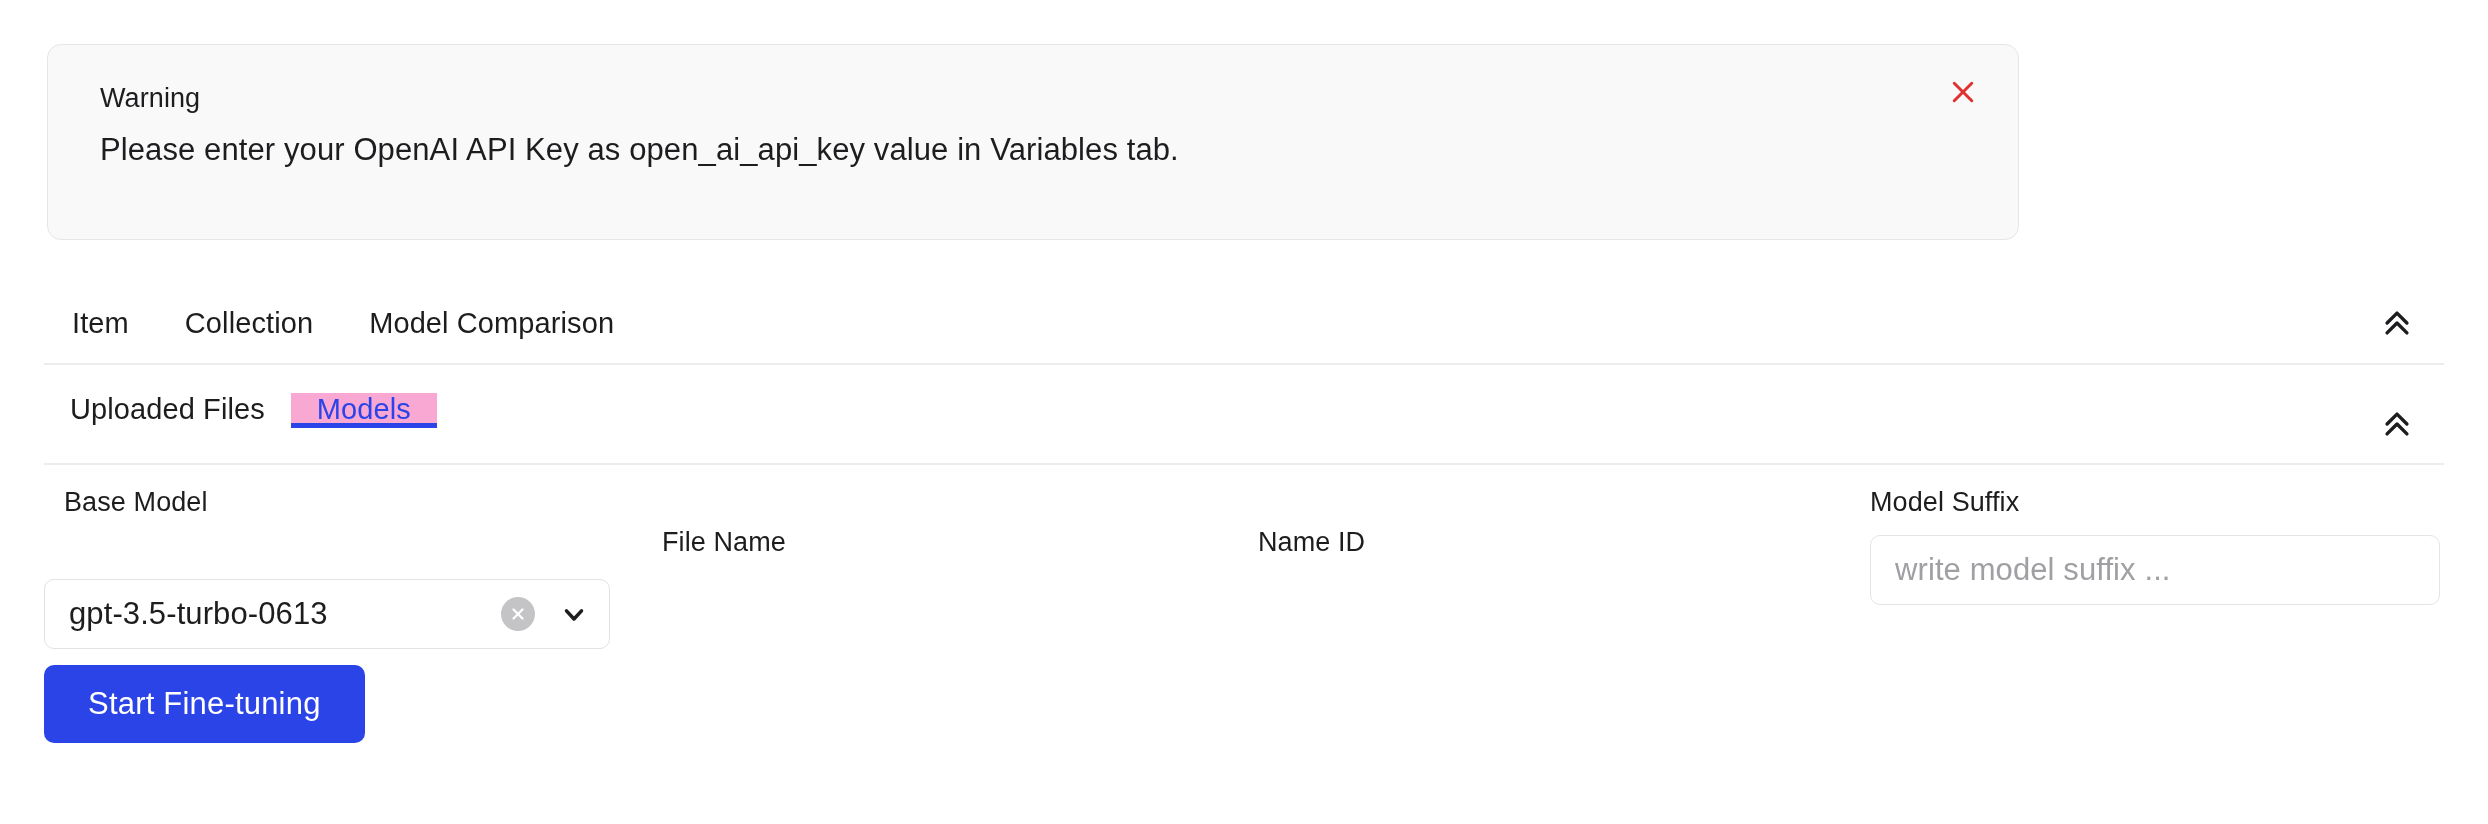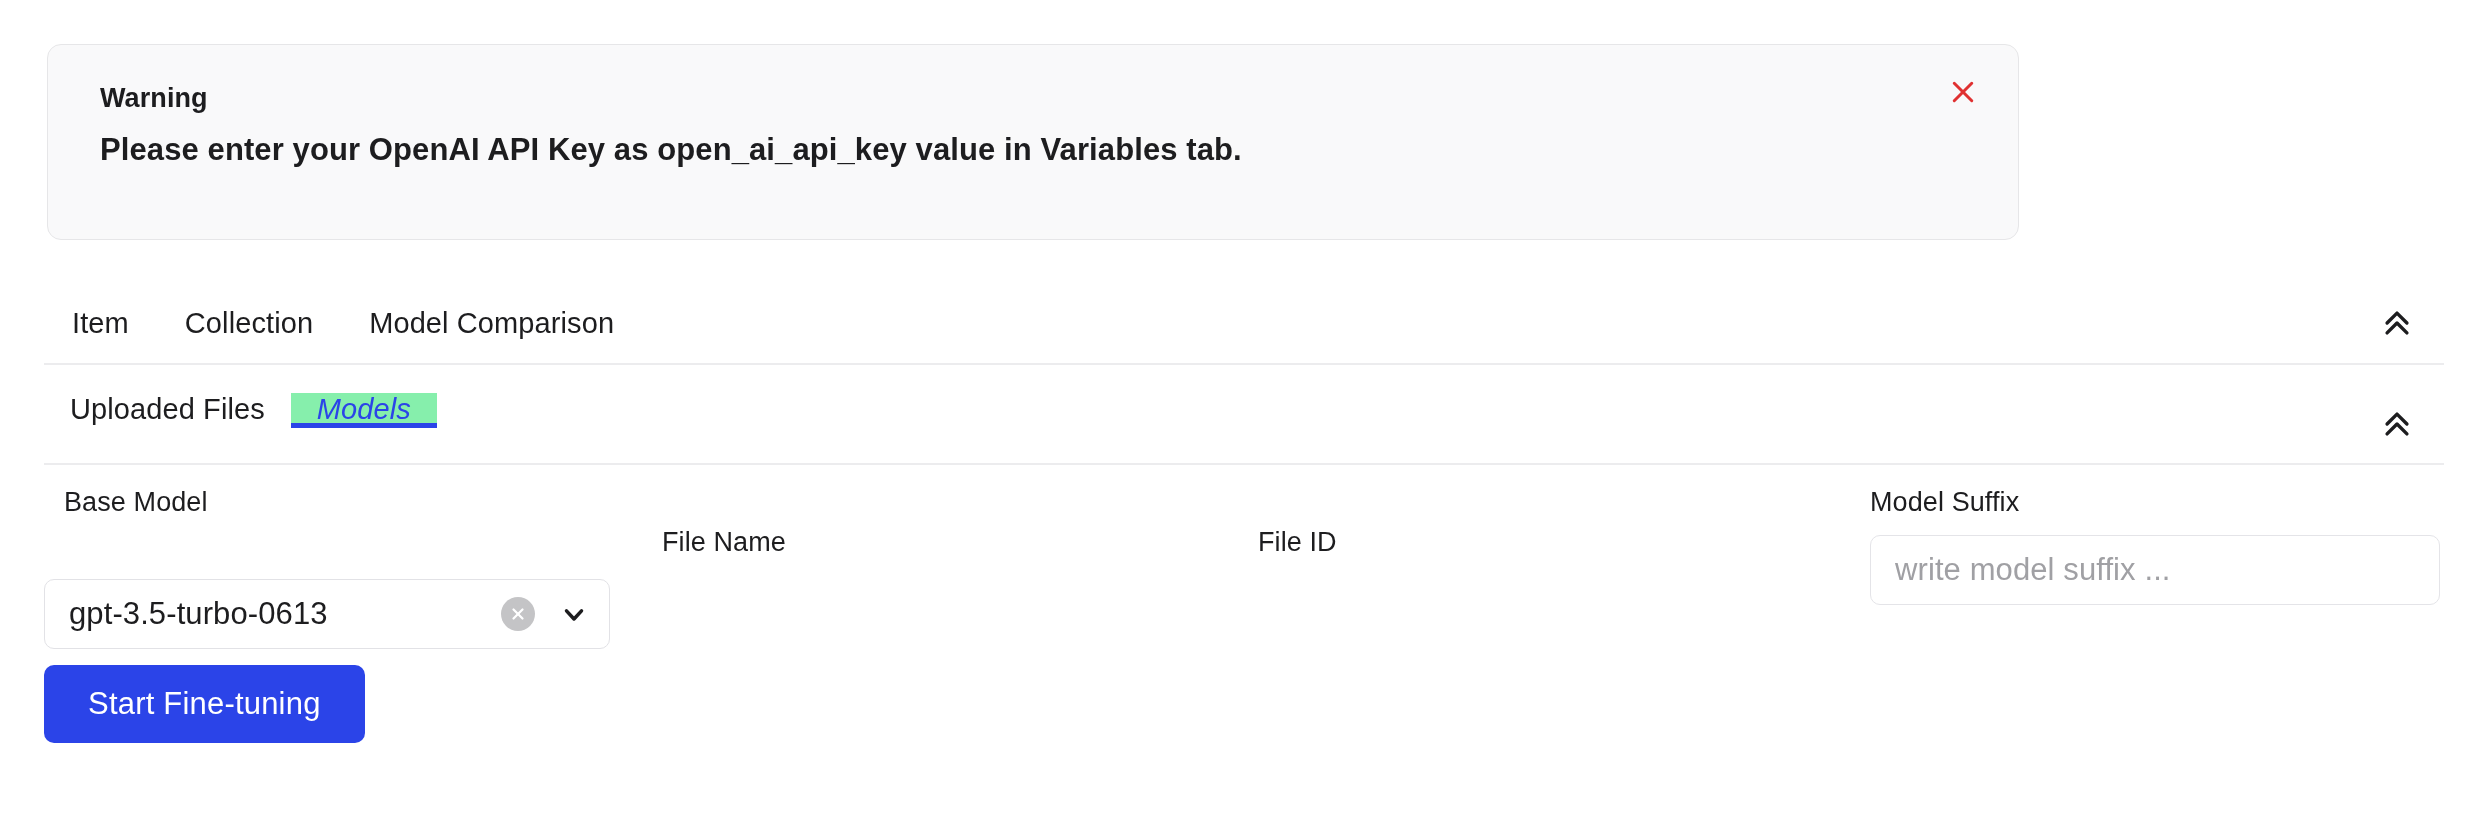--- a/index.html
+++ b/index.html
@@ -22,21 +22,20 @@
   
   .warning-banner {
     position: absolute;
     left: 47px;
     top: 44px;
     width: 1972px;
     height: 196px;
     background: #f9f9fa;
     border: 1px solid #e6e6e8;
     border-radius: 14px;
-    font-weight: bold;
   }
   .warning-title {
     position: absolute;
     left: 52px;
     top: 38px;
     font-size: 27px;
     color: #1d1d1f;
     letter-spacing: 0.1px;
   }
   .warning-message {
@@ -146,23 +145,22 @@
     font-size: 29px;
     color: #1d1d1f;
     cursor: pointer;
     letter-spacing: 0.1px;
     white-space: nowrap;
     background: transparent;
     border: none;
     font-family: inherit;
   }
   .subtab.active {
-    background: #86efac;
+    background: #f9a8d4;
     color: #2b44e8;
-    font-style: italic;
   }
   .subtab.active::after {
     content: "";
     position: absolute;
     left: 0; right: 0; bottom: -2px;
     height: 5px;
     background: #2b44e8;
   }
 
   
@@ -330,21 +328,21 @@
     </button>
     <span class="select-caret">
       <svg width="30" height="30" viewBox="0 0 24 24" fill="none" stroke="#1d1d1f" stroke-width="2.8" stroke-linecap="round" stroke-linejoin="round">
         <polyline points="6,9.5 12,16 18,9.5"></polyline>
       </svg>
     </span>
   </div>
 
   <div class="field-label" id="label-file-name">File Name</div>
 
-  <div class="field-label" id="label-file-id">File ID</div>
+  <div class="field-label" id="label-file-id">Name ID</div>
 
   <div class="field-label" id="label-model-suffix">Model Suffix</div>
 
   <input class="text-input" type="text" placeholder="write model suffix ..." style="">
 
   <button class="primary-btn">Start Fine-tuning</button>
 
 </div>
 
 </body></html>

